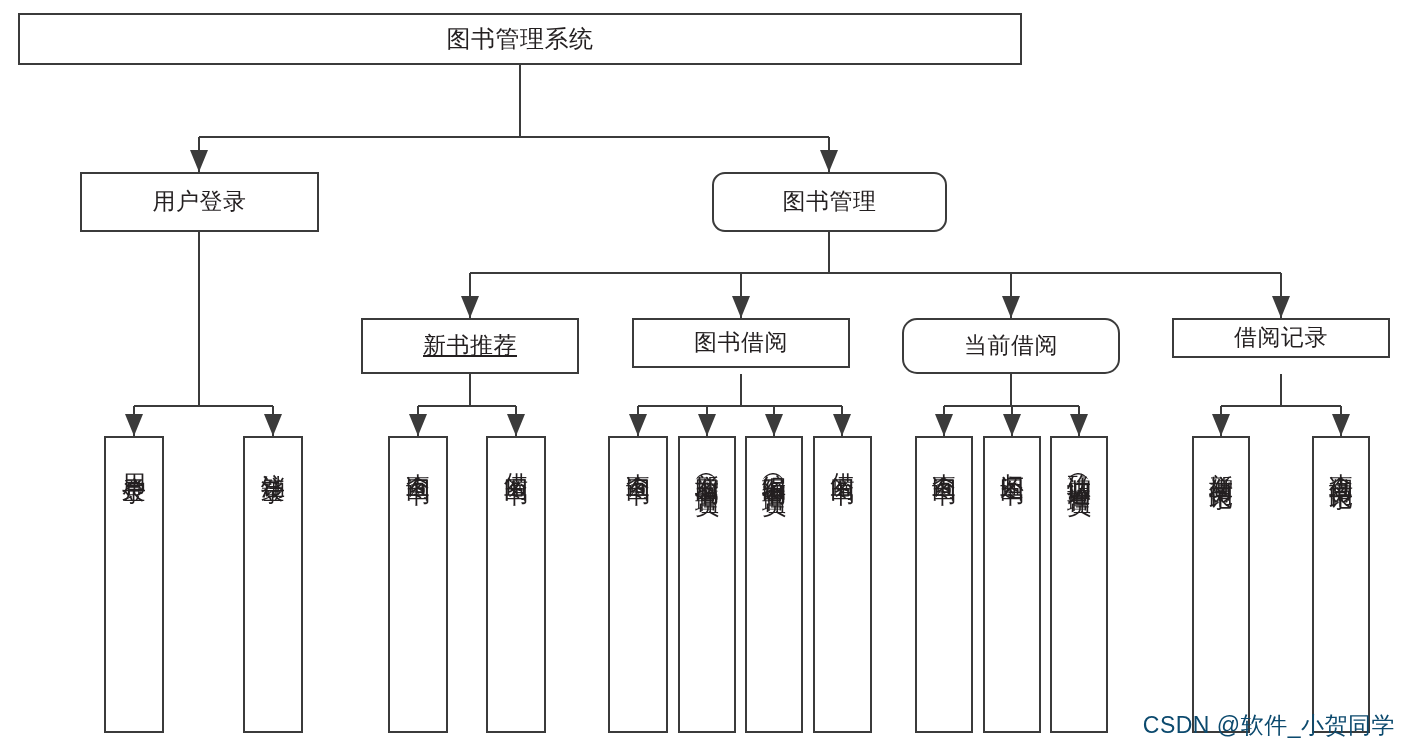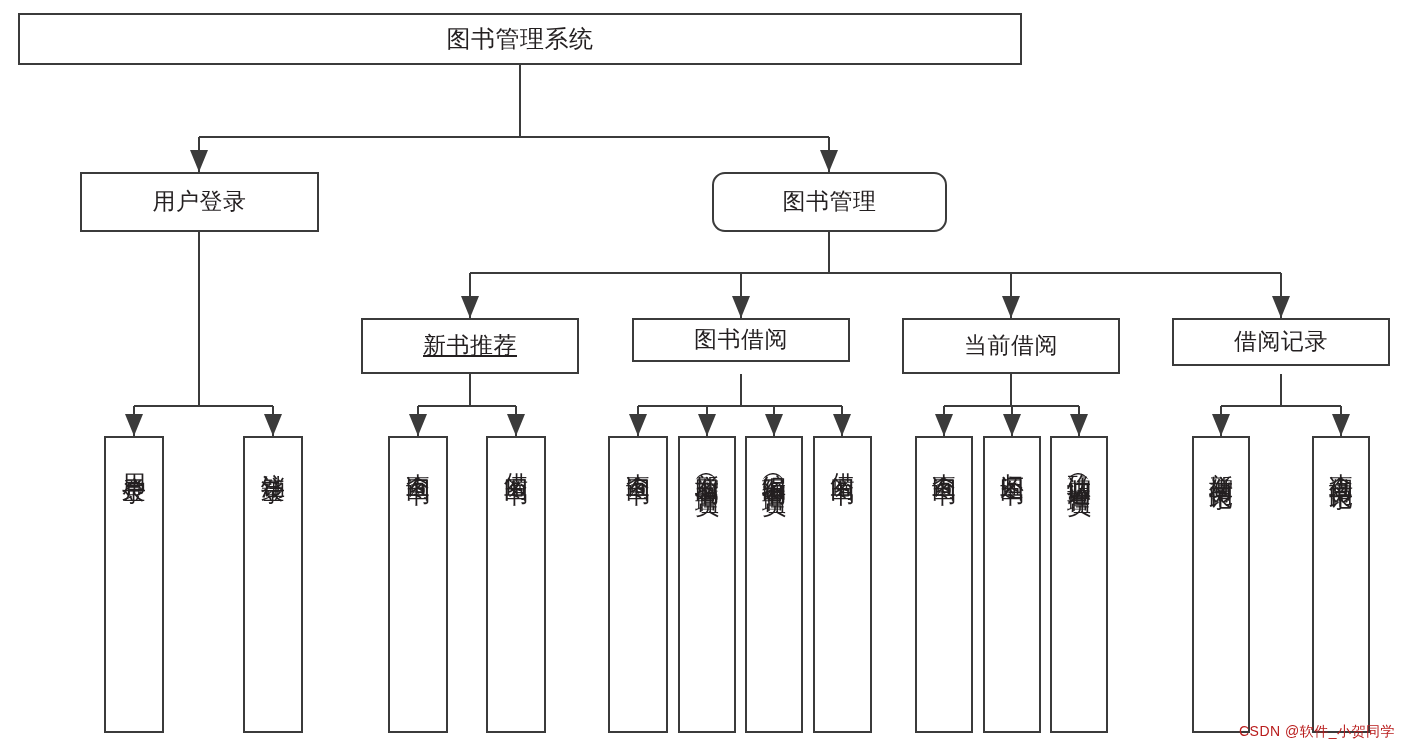--- a/index.html
+++ b/index.html
@@ -63,22 +63,22 @@
     text-orientation: upright;
     font-size: 24px;
     line-height: 1.0;
     letter-spacing: 3px;
     white-space: nowrap;
   }
   #watermark {
     position: absolute;
     right: 10px;
     bottom: 6px;
-    font-size: 14px;
-    color: #b91c1c;
+    font-size: 23px;
+    color: #0c4a6e;
     letter-spacing: 0.5px;
     white-space: nowrap;
     user-select: none;
   }
 </style>
 </head>
 <body>
 
 <div id="diagram-root">
 
@@ -144,27 +144,27 @@
   <div class="node horiz" id="node-l1-0" style="left: 80px; top: 172px; width: 239px; height: 60px;">
     <span class="node-label">用户登录</span>
   </div>
   <div class="node horiz" id="node-l1-1" style="left: 712px; top: 172px; width: 235px; height: 60px; border-radius: 13px;">
     <span class="node-label">图书管理</span>
   </div>
 
   <div class="node horiz" id="node-l2-0" style="left: 361px; top: 318px; width: 218px; height: 56px; text-decoration: underline;">
     <span class="node-label">新书推荐</span>
   </div>
-  <div class="node horiz" id="node-l2-1" style="left: 632px; top: 318px; width: 218px; height: 44px;">
+  <div class="node horiz" id="node-l2-1" style="left: 632px; top: 318px; width: 218px; height: 50px;">
     <span class="node-label">图书借阅</span>
   </div>
-  <div class="node horiz" id="node-l2-2" style="left: 902px; top: 318px; width: 218px; height: 56px;">
+  <div class="node horiz" id="node-l2-2" style="left: 902px; top: 318px; width: 218px; height: 56px; border-radius: 15px;">
     <span class="node-label">当前借阅</span>
   </div>
-  <div class="node horiz" id="node-l2-3" style="left: 1172px; top: 318px; width: 218px; height: 48px;">
+  <div class="node horiz" id="node-l2-3" style="left: 1172px; top: 318px; width: 218px; height: 40px;">
     <span class="node-label">借阅记录</span>
   </div>
 
   <div class="node vert" id="node-leaf-0" style="left: 104px; top: 436px; width: 60px; height: 297px;">
     <span class="node-label">用户登录</span>
   </div>
   <div class="node vert" id="node-leaf-1" style="left: 243px; top: 436px; width: 60px; height: 297px;">
     <span class="node-label">注销登录</span>
   </div>
   <div class="node vert" id="node-leaf-2" style="left: 388px; top: 436px; width: 60px; height: 297px;">

